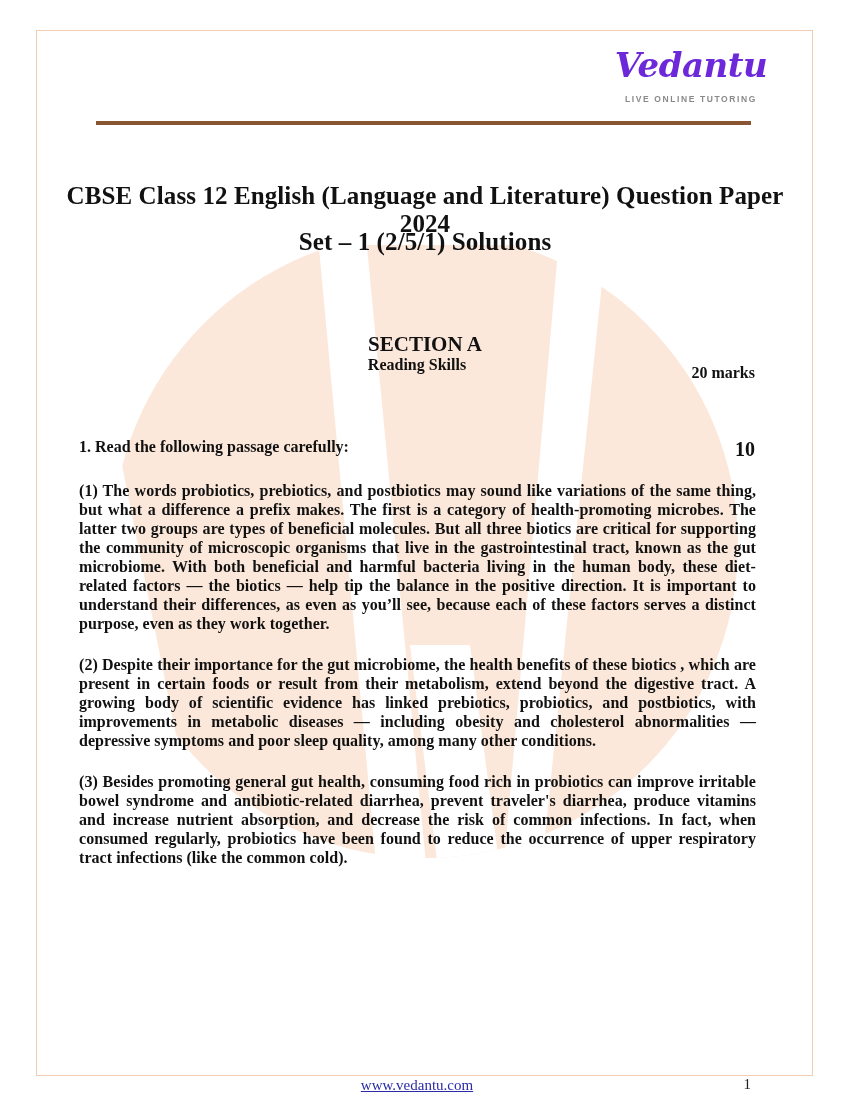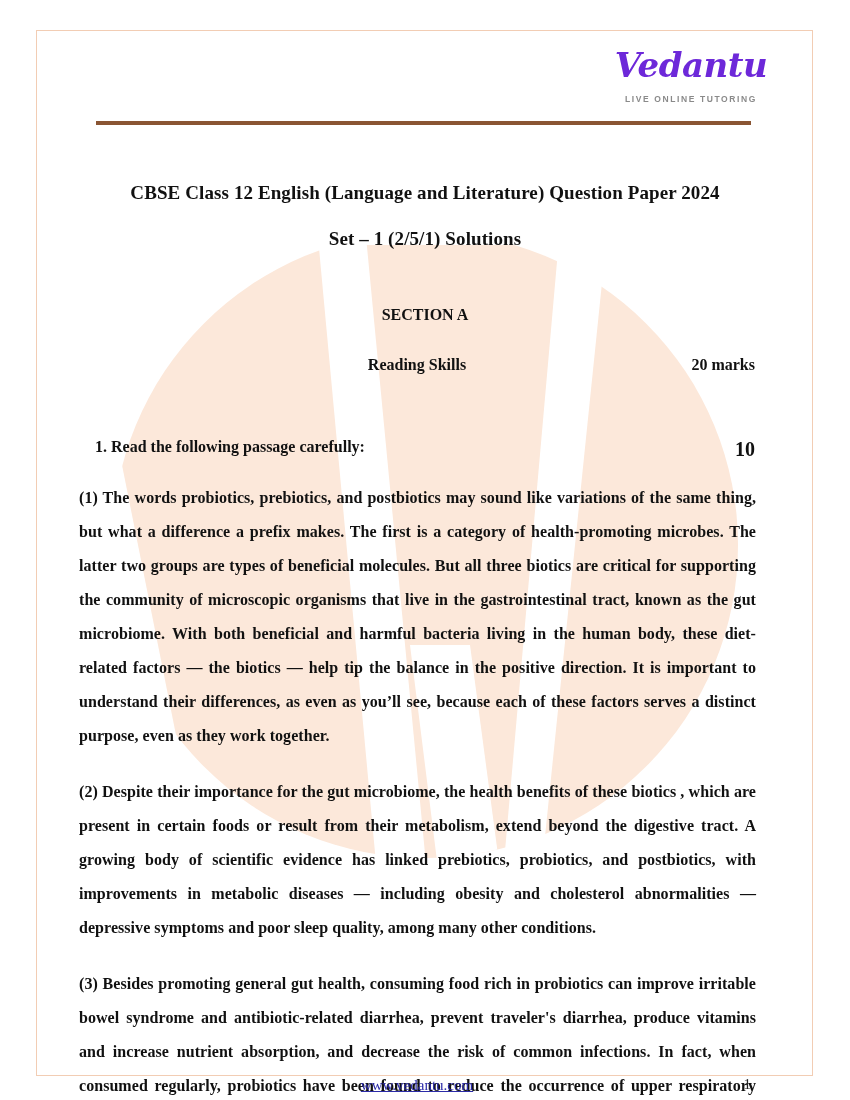--- a/index.html
+++ b/index.html
@@ -93,34 +93,34 @@
     height: 4px;
     background: #8a5533;
   }
 
   
   .doc-title {
     position: absolute;
     left: 60px;
     width: 730px;
     text-align: center;
-    font-size: 19px;
+    font-size: 25px;
     font-weight: bold;
     letter-spacing: 0.1px;
   }
   #title-line1 { top: 182px; }
   #title-line2 { top: 228px; }
 
   #section-heading {
     position: absolute;
     left: 60px;
-    top: 306px;
+    top: 332px;
     width: 730px;
     text-align: center;
-    font-size: 16px;
+    font-size: 21px;
     font-weight: bold;
   }
 
   #skills-row {
     position: absolute;
     left: 79px;
     top: 356px;
     width: 676px;
     height: 22px;
   }
@@ -128,36 +128,36 @@
     position: absolute;
     left: 0;
     width: 676px;
     text-align: center;
     font-size: 16px;
     font-weight: bold;
   }
   #skills-marks {
     position: absolute;
     right: 0;
-    top: 0;
+    top: 8px;
     font-size: 16px;
     font-weight: bold;
   }
 
   
   #question-row {
     position: absolute;
     left: 79px;
     top: 438px;
     width: 676px;
     height: 22px;
   }
   #question-text {
     position: absolute;
-    left: 16px;
+    left: 0;
     top: 0;
     font-size: 16px;
     font-weight: bold;
   }
   #question-marks {
     position: absolute;
     right: 0;
     top: 0;
     font-size: 20px;
     font-weight: bold;
@@ -166,21 +166,21 @@
   
   #passage {
     position: absolute;
     left: 79px;
     top: 481px;
     width: 677px;
   }
   .para {
     font-size: 16px;
     font-weight: bold;
-    line-height: 34px;
+    line-height: 19px;
     text-align: justify;
     text-justify: inter-word;
     margin: 0 0 22px 0;
     letter-spacing: 0.05px;
   }
   .para:last-child { margin-bottom: 8px; }
 
   
   #footer {
     position: absolute;

